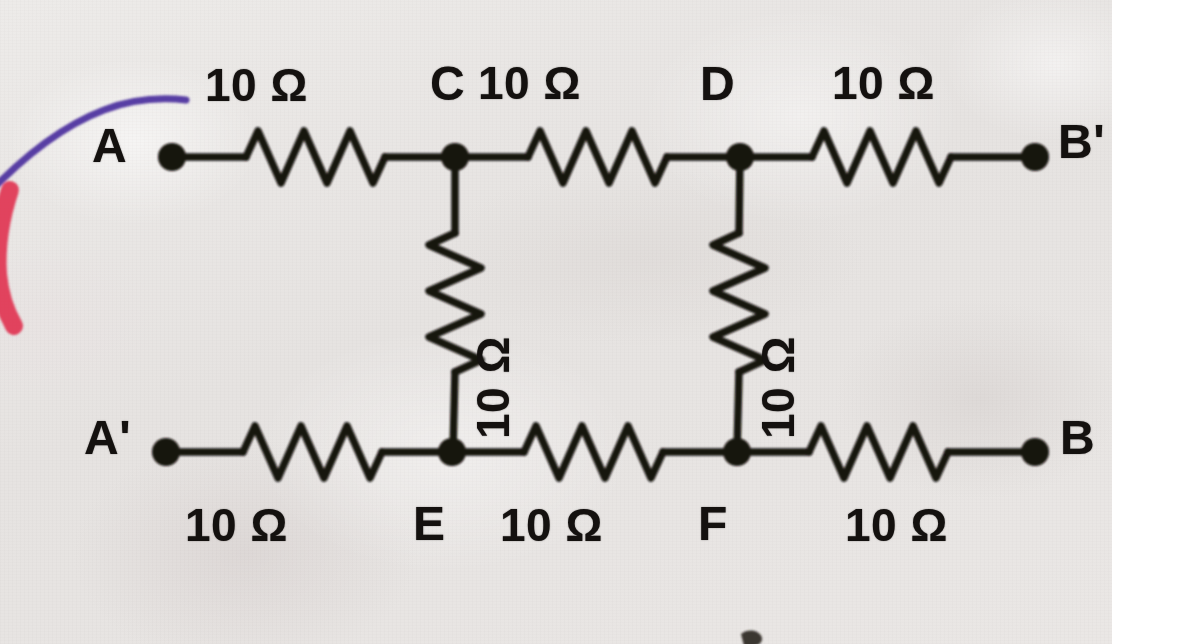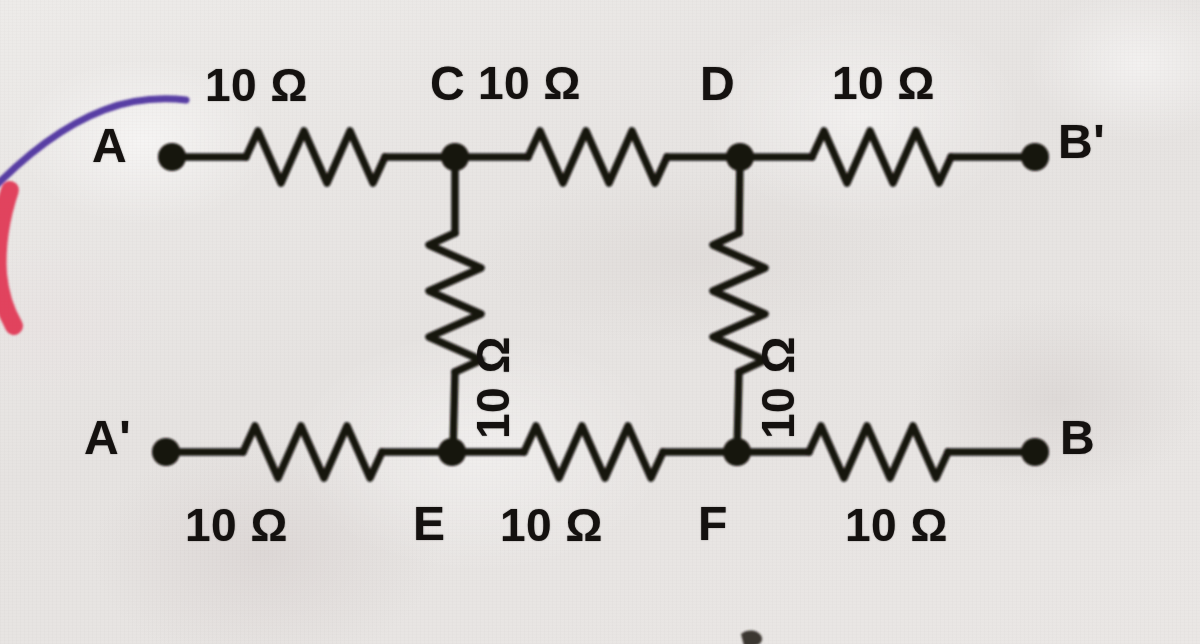--- a/index.html
+++ b/index.html
@@ -2,21 +2,21 @@
 <html><head>
 <meta charset="utf-8">
 <style>
   html, body {
     margin: 0;
     padding: 0;
     background: #ffffff;
   }
   #page {
     position: relative;
-    width: 1200px;
+    width: 1112px;
     height: 644px;
     overflow: hidden;
     background: #e9e7e5;
     font-family: "Liberation Sans", sans-serif;
   }
   
   #paper-texture {
     position: absolute;
     inset: 0;
     background:

